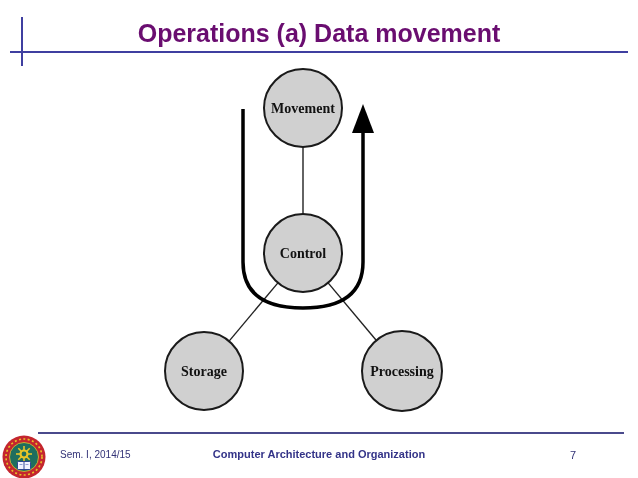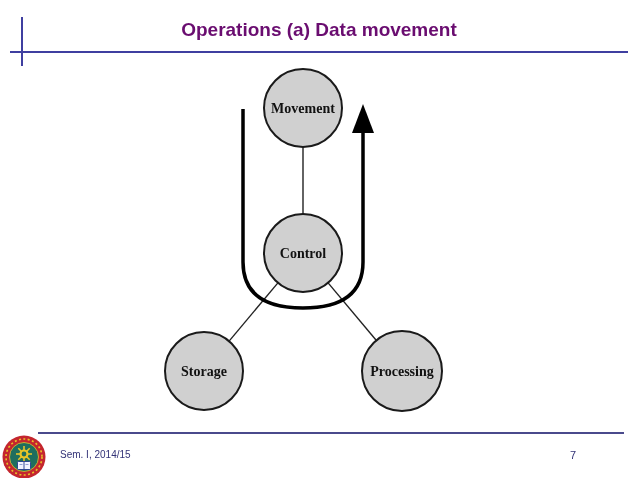--- a/index.html
+++ b/index.html
@@ -31,21 +31,21 @@
     width: 618px;
     height: 2px;
     background: #3f3fa0;
   }
   .slide-title {
     position: absolute;
     left: 0;
     top: 19px;
     width: 100%;
     text-align: center;
-    font-size: 19px;
+    font-size: 25px;
     font-weight: bold;
     color: #6a0d70;
     letter-spacing: 0px;
   }
   
   .diagram {
     position: absolute;
     left: 0;
     top: 0;
     width: 638px;
@@ -167,15 +167,16 @@
     </g>
     <circle cx="22" cy="20" r="4.6" fill="#e8c427"></circle>
     <circle cx="22" cy="20" r="2.4" fill="#1f6e5e"></circle>
     <rect x="15.5" y="27.5" width="13" height="8" rx="1" fill="#f2f4ff" stroke="#223a8c" stroke-width="0.9"></rect>
     <line x1="22" y1="28" x2="22" y2="35" stroke="#223a8c" stroke-width="0.9"></line>
     <line x1="17.5" y1="30.5" x2="20.5" y2="30.5" stroke="#6a7bbf" stroke-width="0.7"></line>
     <line x1="23.5" y1="30.5" x2="26.5" y2="30.5" stroke="#6a7bbf" stroke-width="0.7"></line>
   </svg>
 
   <div class="footer-semester">Sem. I, 2014/15</div>
+  <div class="footer-course">Computer Architecture and Organization</div>
   <div class="footer-page">7</div>
 
 </div>
 
 </body></html>

